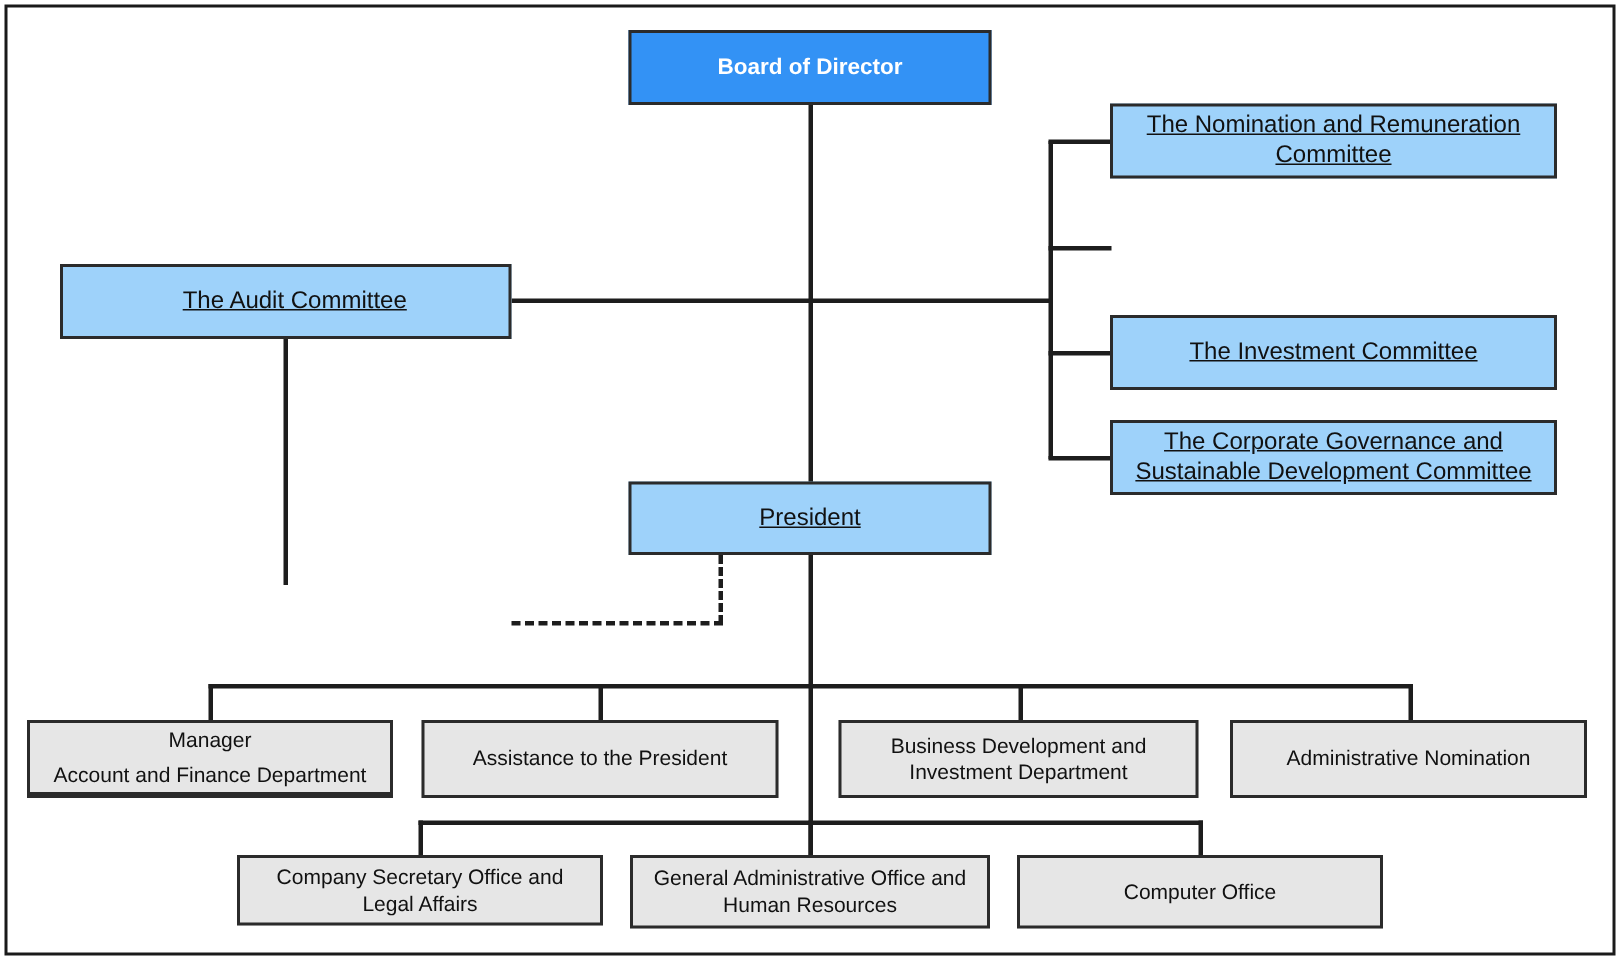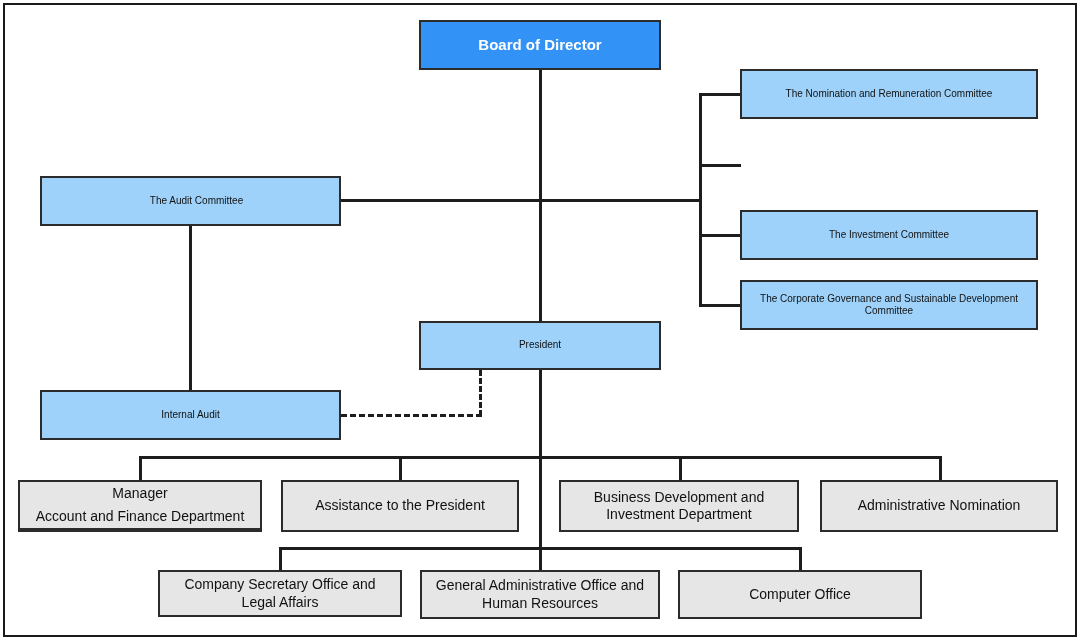--- a/index.html
+++ b/index.html
@@ -43,21 +43,22 @@
   }
   .node.blue-dark {
     background: #3392f5;
     color: #ffffff;
     font-size: 15px;
     font-weight: bold;
   }
   .node.blue-light {
     background: #9ed2fa;
     color: #111111;
-    font-size: 10px;
+    font-size: 16px;
+    text-decoration: underline;
   }
   .node.gray {
     background: #e6e6e6;
     color: #111111;
     font-size: 14px;
   }
   
   .node.split {
     flex-direction: column;
     align-items: stretch;
@@ -147,23 +148,20 @@
   </div>
 
   <div class="node blue-light" style="left:740px; top:280px; width:298px; height:50px;">
     <span class="label">The Corporate Governance and Sustainable Development Committee</span>
   </div>
 
   <div class="node blue-light" style="left:40px; top:176px; width:301px; height:50px;padding-left:12px;">
     <span class="label">The Audit Committee</span>
   </div>
 
-  <div class="node blue-light" style="left:40px; top:390px; width:301px; height:50px;">
-    <span class="label">Internal Audit</span>
-  </div>
 
   <div class="node blue-light" style="left:419px; top:321px; width:242px; height:49px;">
     <span class="label">President</span>
   </div>
 
   <div class="node gray split" style="left:18px; top:480px; width:244px; height:52px;">
     <div class="cell bottom">Manager</div>
     <div class="cell top">Account and Finance Department</div>
   </div>
 

